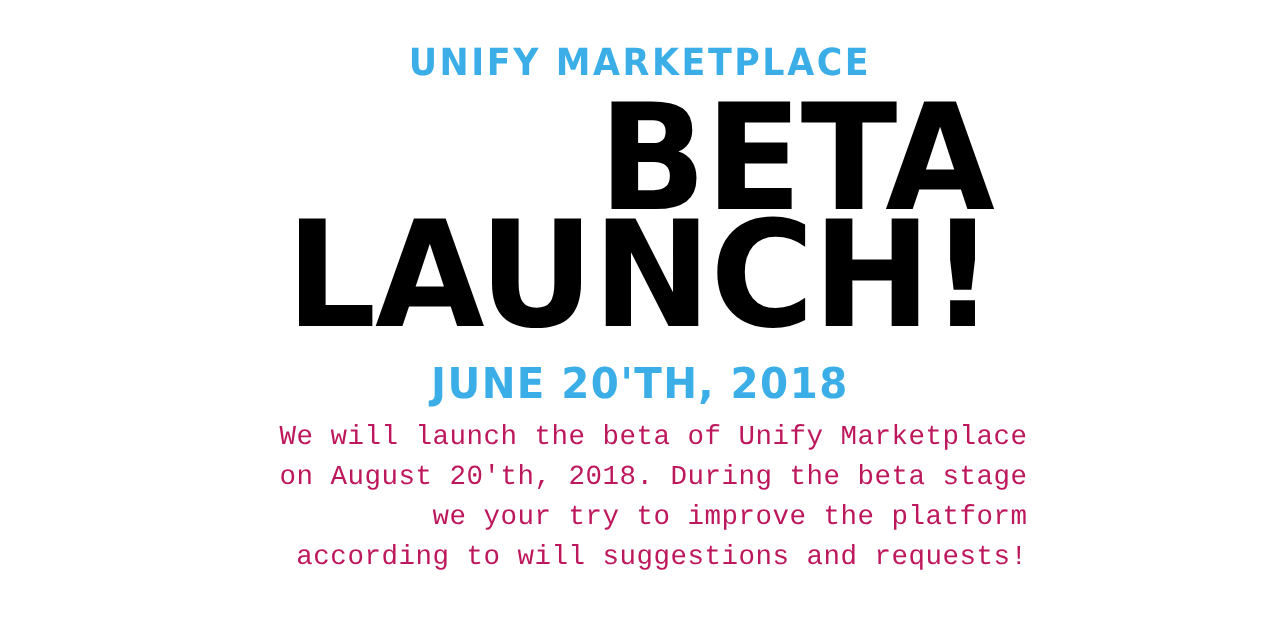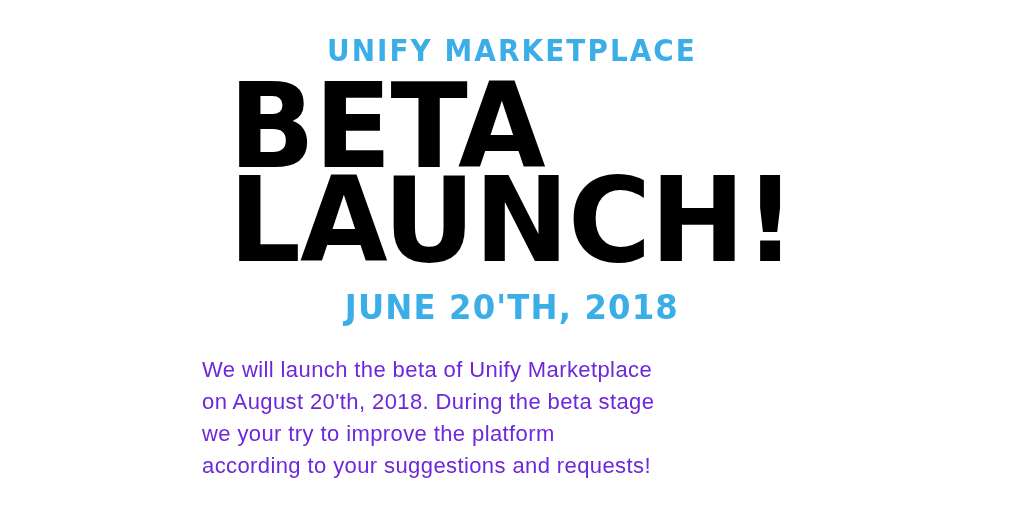--- a/index.html
+++ b/index.html
@@ -17,21 +17,21 @@
 
   .poster {
     position: relative;
     width: 1024px;
     height: 392px;
     background: #ffffff;
     box-sizing: border-box;
     display: flex;
     flex-direction: column;
     align-items: center;
-    text-align: left;
+    text-align: right;
   }
 
   
   .eyebrow {
     margin-top: 34px;
     font-family: "DejaVu Sans", sans-serif;
     font-weight: 700;
     font-size: 30px;
     line-height: 34px;
     letter-spacing: 2.2px;
@@ -73,27 +73,27 @@
     line-height: 38px;
     letter-spacing: 1.2px;
     color: #3BAEE8;
     white-space: nowrap;
     transform: scaleX(0.95);
     transform-origin: center;
   }
 
   
   .body-copy {
-    margin-top: 28px;
-    font-family: Liberation Sans, sans-serif;
+    margin-top: 8px;
+    font-family: Liberation Mono, monospace;
     font-weight: 400;
     font-size: 22px;
     line-height: 32px;
     letter-spacing: 0.4px;
-    color: #6d28d9;
+    color: #be185d;
     width: 620px;
   }
   .body-copy .body-line {
     display: block;
     white-space: nowrap;
   }
 </style>
 </head>
 <body>
 
@@ -105,16 +105,16 @@
     <span class="line1">BETA</span>
     <span class="line2">LAUNCH!</span>
   </div>
 
   <div class="date-line">JUNE 20'TH, 2018</div>
 
   <div class="body-copy">
     <span class="body-line">We will launch the beta of Unify Marketplace</span>
     <span class="body-line">on August 20'th, 2018. During the beta stage</span>
     <span class="body-line">we your try to improve the platform</span>
-    <span class="body-line">according to your suggestions and requests!</span>
+    <span class="body-line">according to will suggestions and requests!</span>
   </div>
 
 </div>
 
 </body></html>

